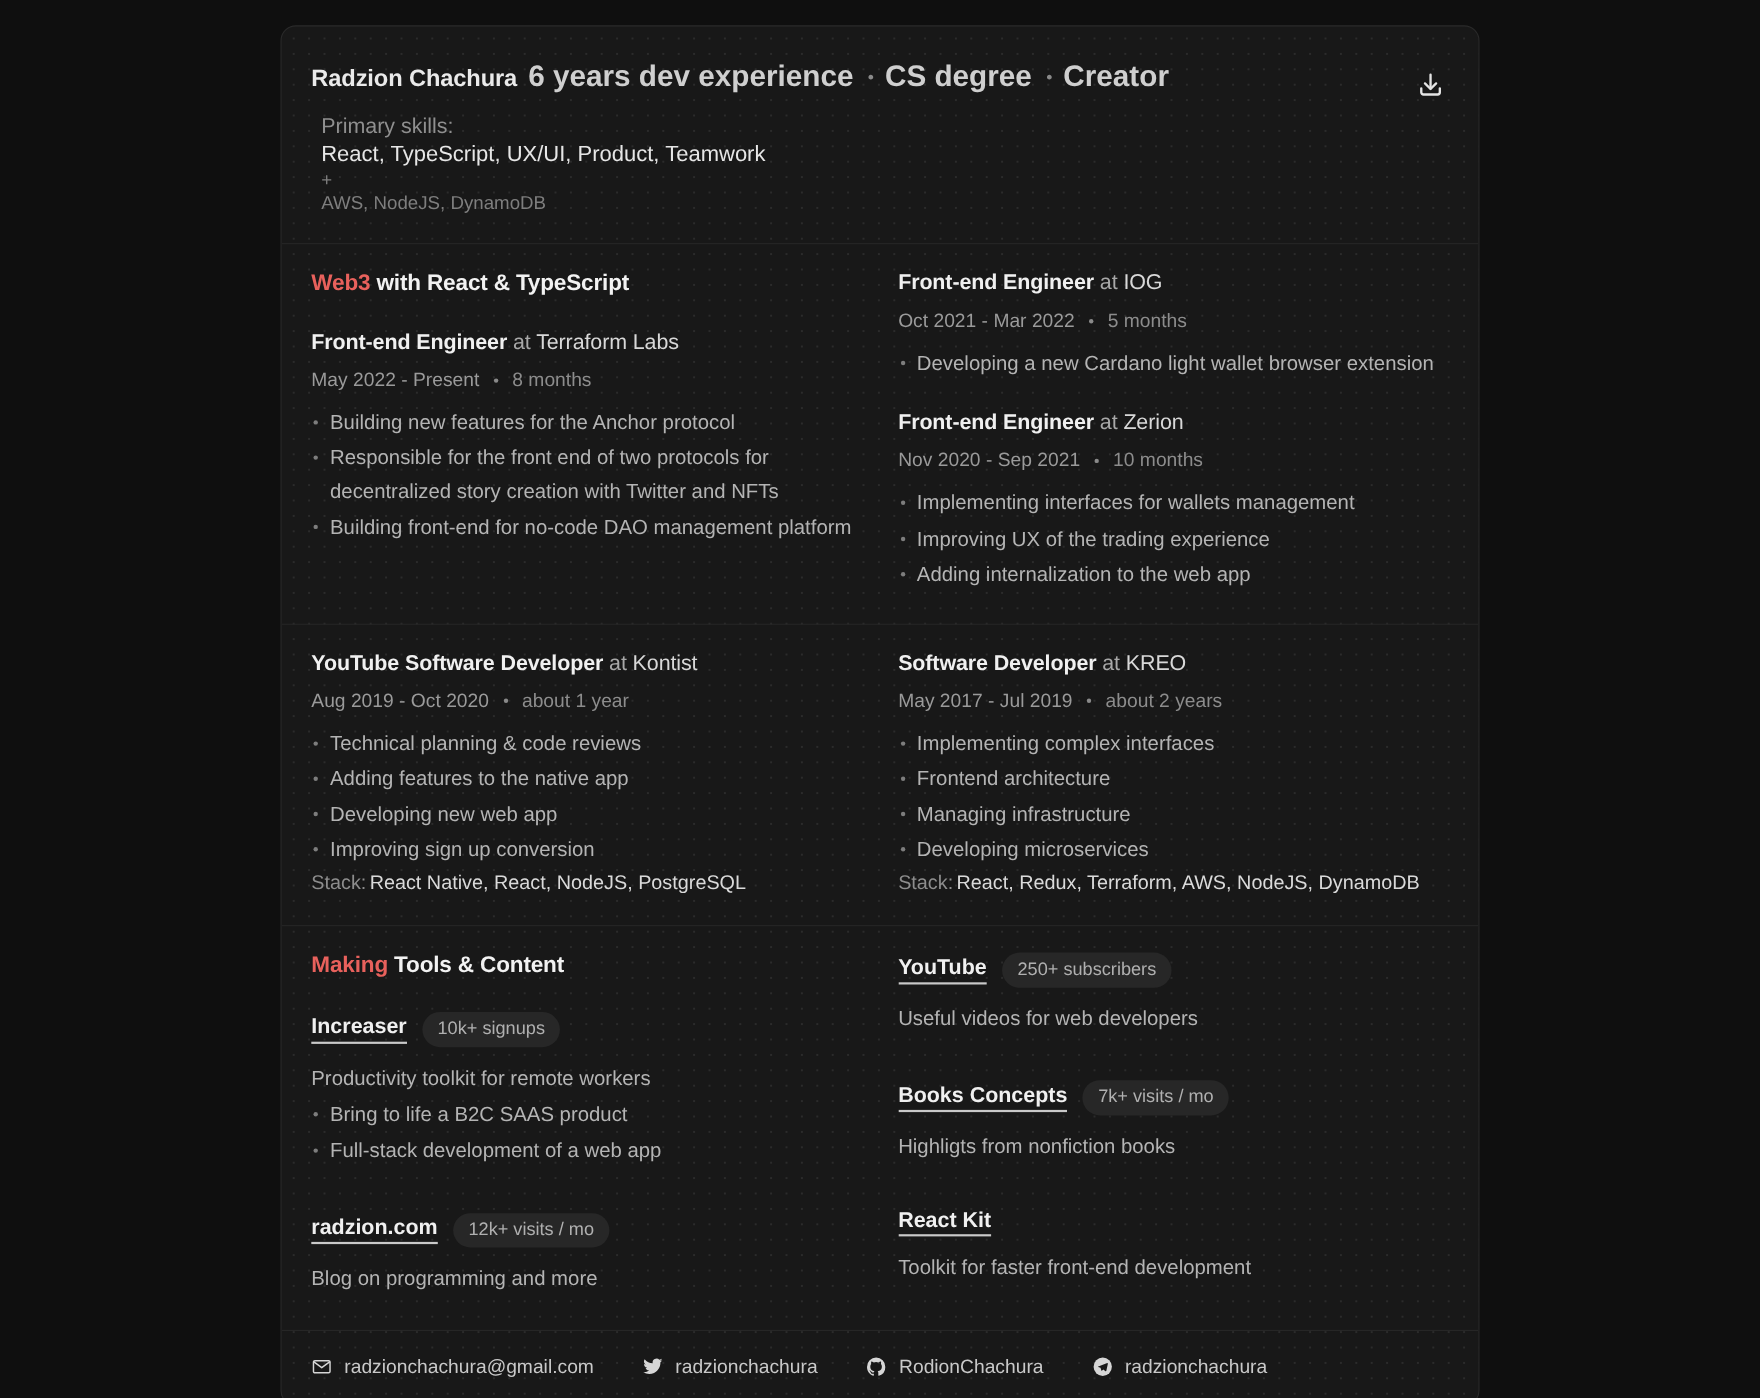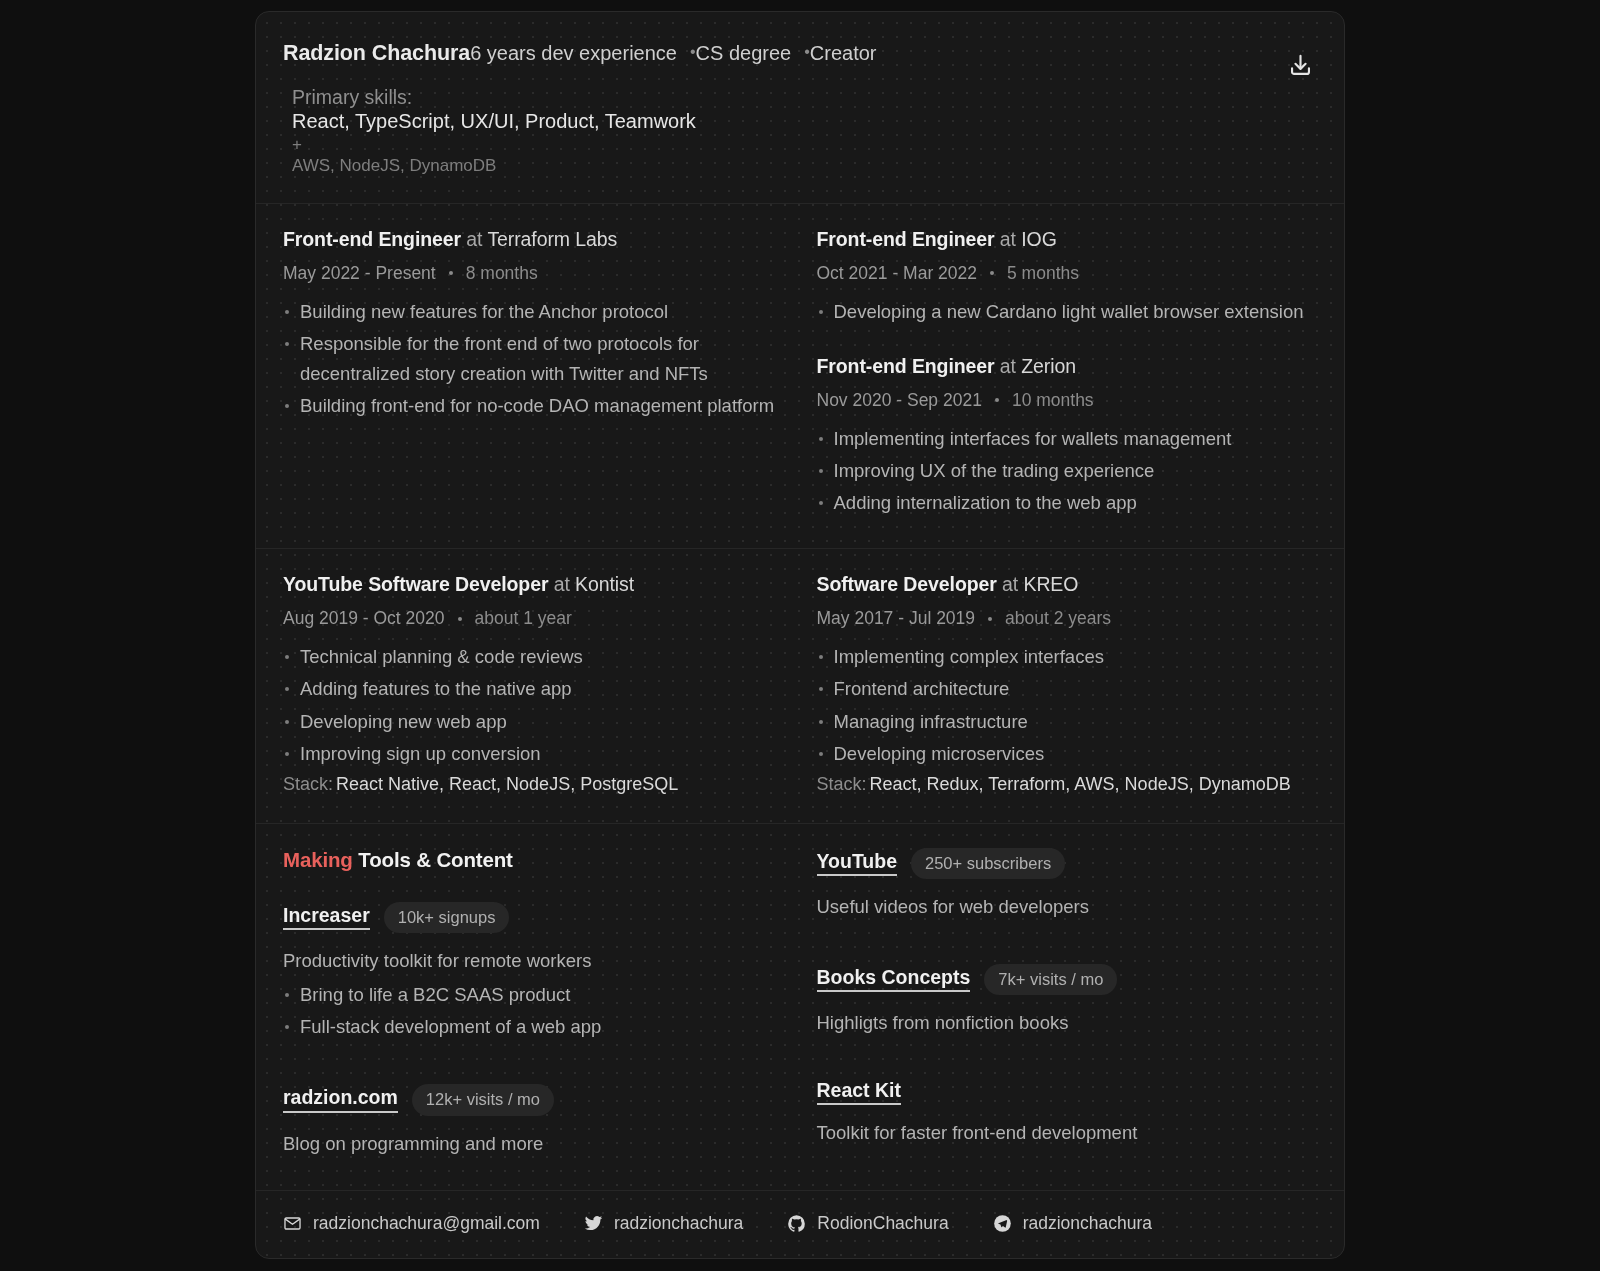--- a/index.html
+++ b/index.html
@@ -12,21 +12,21 @@
     -webkit-font-smoothing: antialiased;
   }
 
   .page {
     width: 1600px;
     height: 1271px;
     background: #0f0f0f;
     display: flex;
     align-items: flex-start;
     justify-content: center;
-    padding-top: 11px;
+    padding-top: 23px;
   }
 
   .cv-card {
     position: relative;
     width: 1090px;
     min-height: 1237px;
     background: #181818;
     border: 1px solid #2a2a2a;
     border-radius: 14px;
     overflow: hidden;
@@ -52,21 +52,23 @@
     margin-bottom: 18px;
   }
   .name {
     color: #eaeaea;
     font-weight: bold;
     font-size: 21.5px;
     letter-spacing: -0.1px;
   }
   .hdr-item {
     color: #cfcfcf;
-    font-size: 20px;
+    font-size: 27px;
+    margin-left: 10px;
+    font-weight: bold;
   }
   .hdr-sep {
     color: #8a8a8a;
     font-size: 16px;
     margin-left: 13px;
     position: relative;
     top: -3px;
   }
 
   .header-line-2 {
@@ -261,20 +263,23 @@
             <path d="M12 3.5v11"></path>
             <path d="M7.5 10.5L12 15l4.5-4.5"></path>
             <path d="M4.5 14.5v3.2a1.8 1.8 0 0 0 1.8 1.8h11.4a1.8 1.8 0 0 0 1.8-1.8v-3.2"></path>
           </svg>
         </span>
       </button>
     </div>
 
     <div class="section">
       <div class="col col-left">
+        <div class="section-title">
+          <span class="accent">Web3</span><span class="section-title-rest"> with React &amp; TypeScript</span>
+        </div>
 
         <div class="job">
           <div class="job-title">
             <span class="job-role">Front-end Engineer</span><span class="job-at"> at </span><span class="job-company">Terraform Labs</span>
           </div>
           <div class="job-dates">
             <span>May 2022 - Present</span>
             <span class="dot-sep"></span>
             <span class="job-duration">8 months</span>
           </div>

